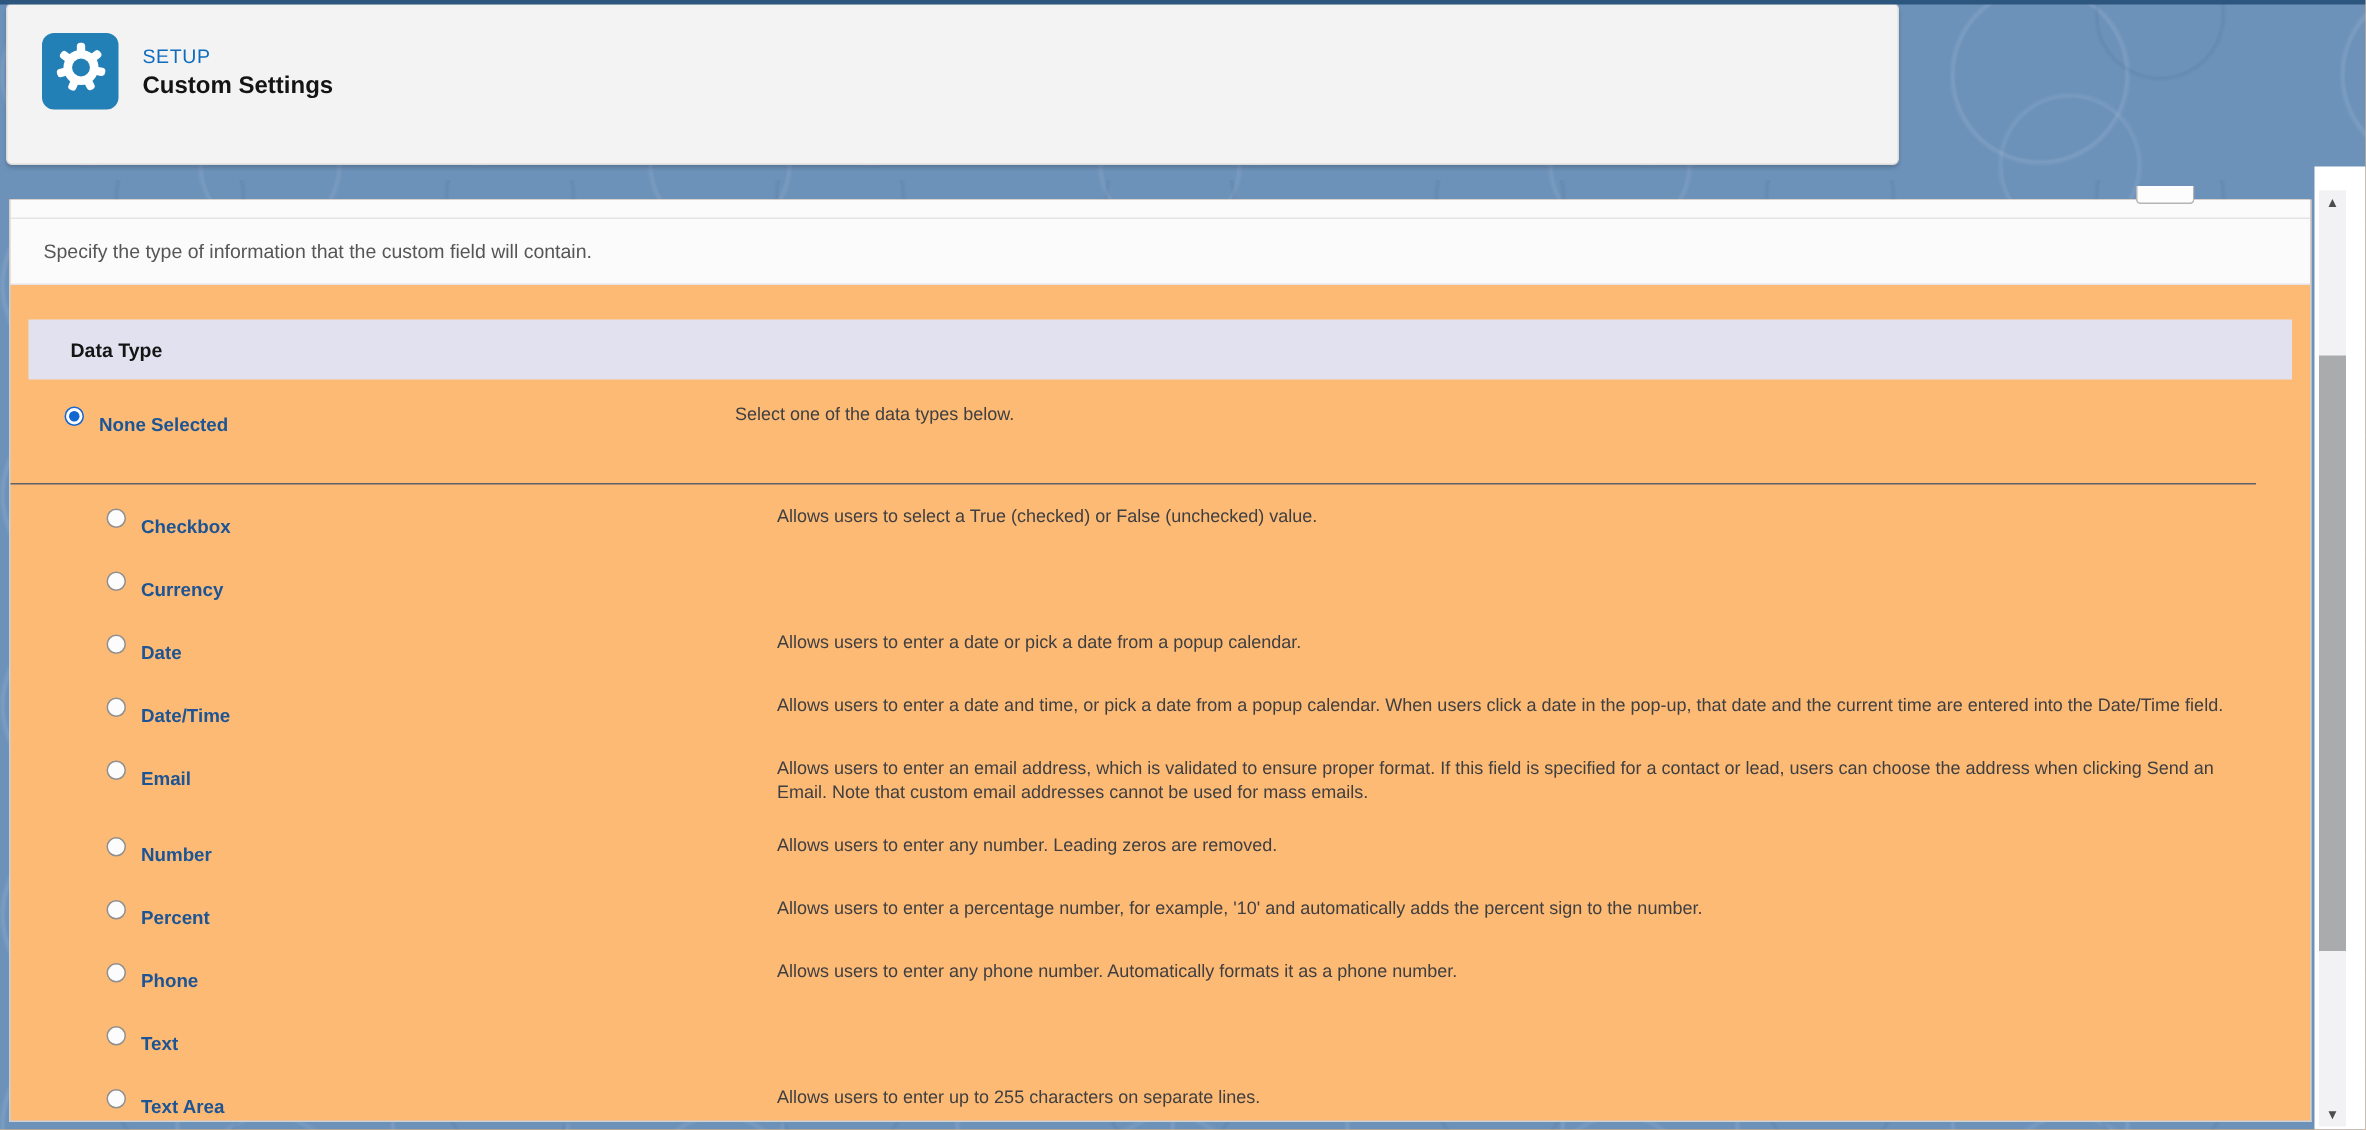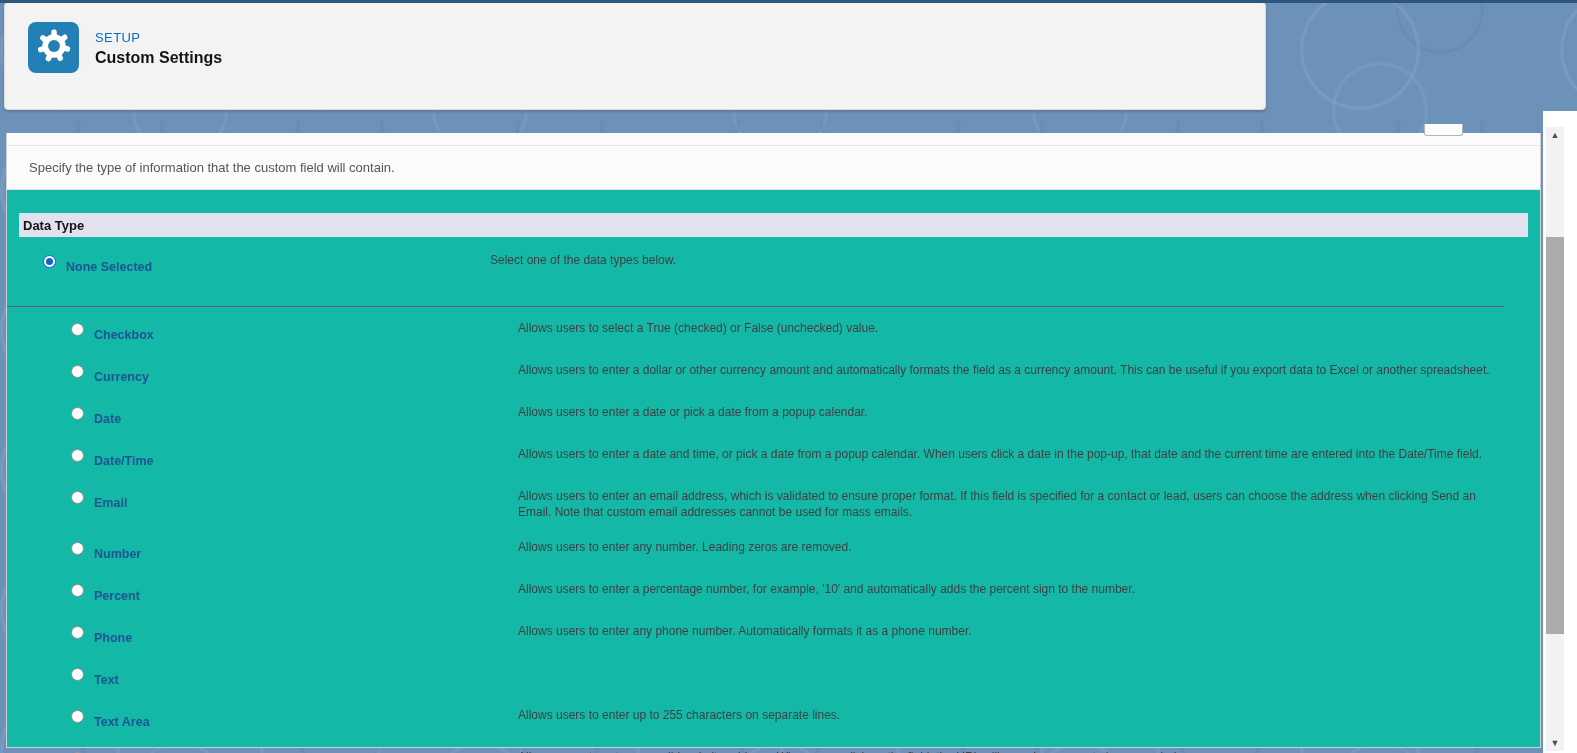--- a/index.html
+++ b/index.html
@@ -39,32 +39,32 @@
   
   .cutoff-button {
     position:absolute; left:1424px; top:124px; width:39px; height:12px;
     background:#fdfdfd; border:1px solid #b5b5b5; border-top:none;
     border-radius:0 0 3px 3px; z-index:4;
   }
 
   
   .panel {
     position:absolute; left:6px; top:133px; width:1535px; height:615px;
-    background:#14b8a6; border:1px solid #cfd0d4; border-top:none; z-index:3;
+    background:#fdba74; border:1px solid #cfd0d4; border-top:none; z-index:3;
   }
   .panel-strip { height:13px; border-bottom:1px solid #e4e4e7; background:#fbfbfb; }
   .intro-row {
     height:44px; border-bottom:1px solid #e4e4e7; background:#fbfbfb;
     display:flex; align-items:center; padding-left:22px;
     font-size:13px; color:#565656;
   }
   .gap-row { height:23px; }
   .datatype-bar {
-    height:24px; margin:0 12px; background:#e2e1ef;
-    display:flex; align-items:center; padding-left:4px;
+    height:40px; margin:0 12px; background:#e2e1ef;
+    display:flex; align-items:center; padding-left:28px;
     font-size:13px; font-weight:bold; color:#141414;
   }
 
   .opt-row { display:flex; align-items:flex-start; }
   .left-col { display:flex; align-items:flex-start; margin-left:36px; width:447px; flex:none; }
   .radio {
     width:13px; height:13px; border-radius:50%; flex:none;
     border:1.5px solid #8f8f8f; background:#fcfcfc; margin-top:3px;
     display:flex; align-items:center; justify-content:center; cursor:pointer;
   }
@@ -169,21 +169,20 @@
       <span class="opt-label">Checkbox</span>
     </div>
     <div class="opt-desc">Allows users to select a True (checked) or False (unchecked) value.</div>
   </div>
 
   <div class="opt-row">
     <div class="left-col">
       <span class="radio"></span>
       <span class="opt-label">Currency</span>
     </div>
-    <div class="opt-desc">Allows users to enter a dollar or other currency amount and automatically formats the field as a currency amount. This can be useful if you export data to Excel or another spreadsheet.</div>
   </div>
 
   <div class="opt-row">
     <div class="left-col">
       <span class="radio"></span>
       <span class="opt-label">Date</span>
     </div>
     <div class="opt-desc">Allows users to enter a date or pick a date from a popup calendar.</div>
   </div>
 

